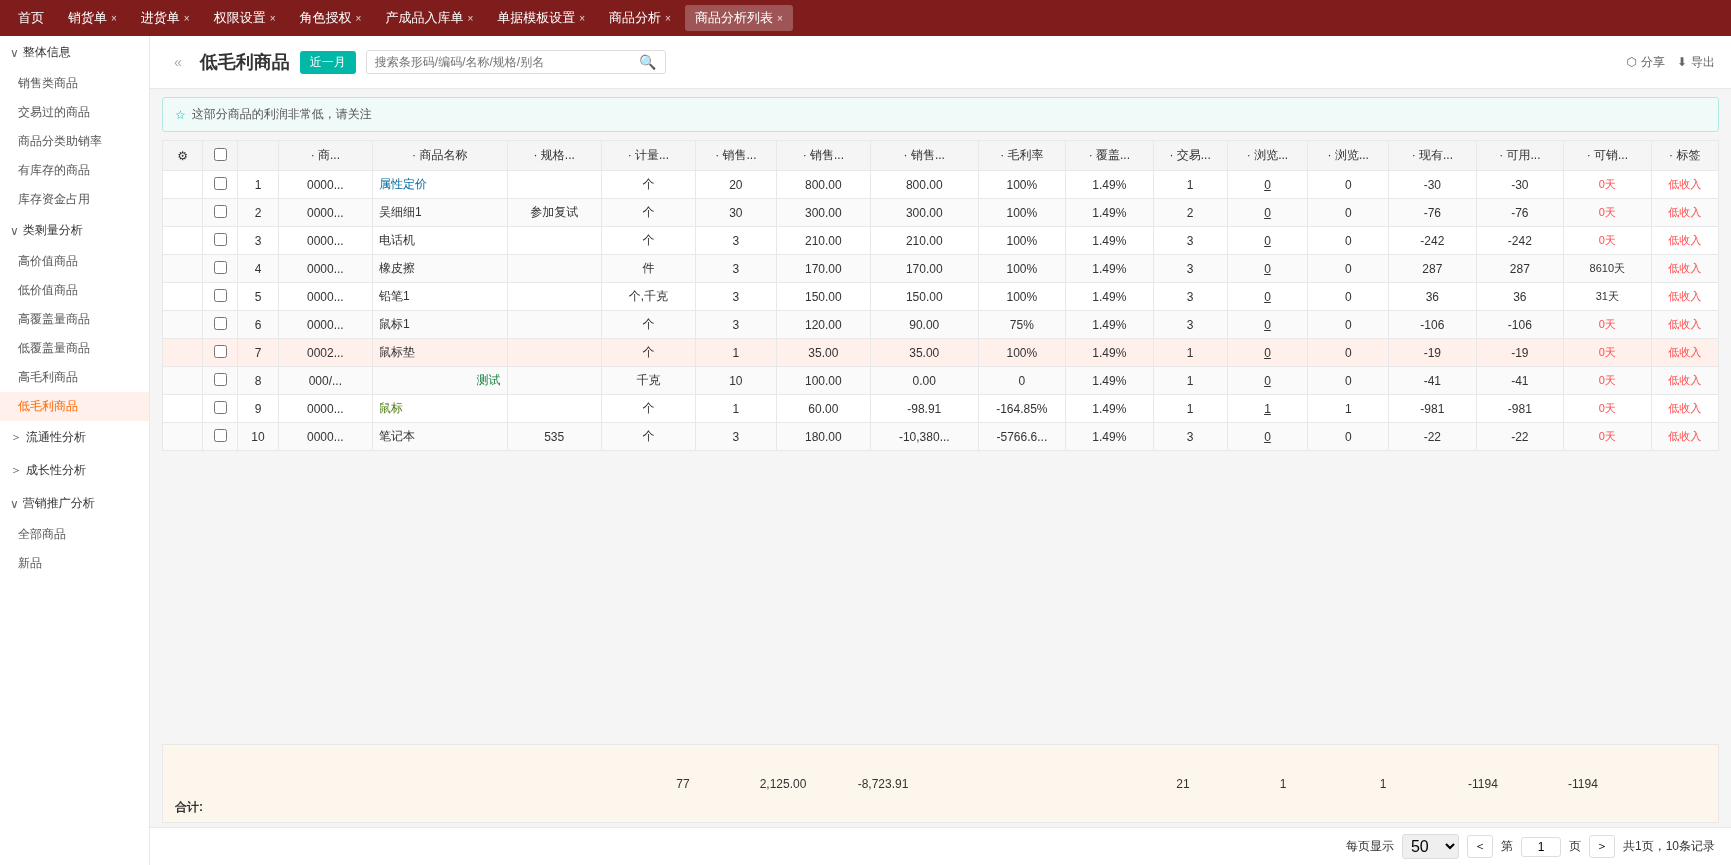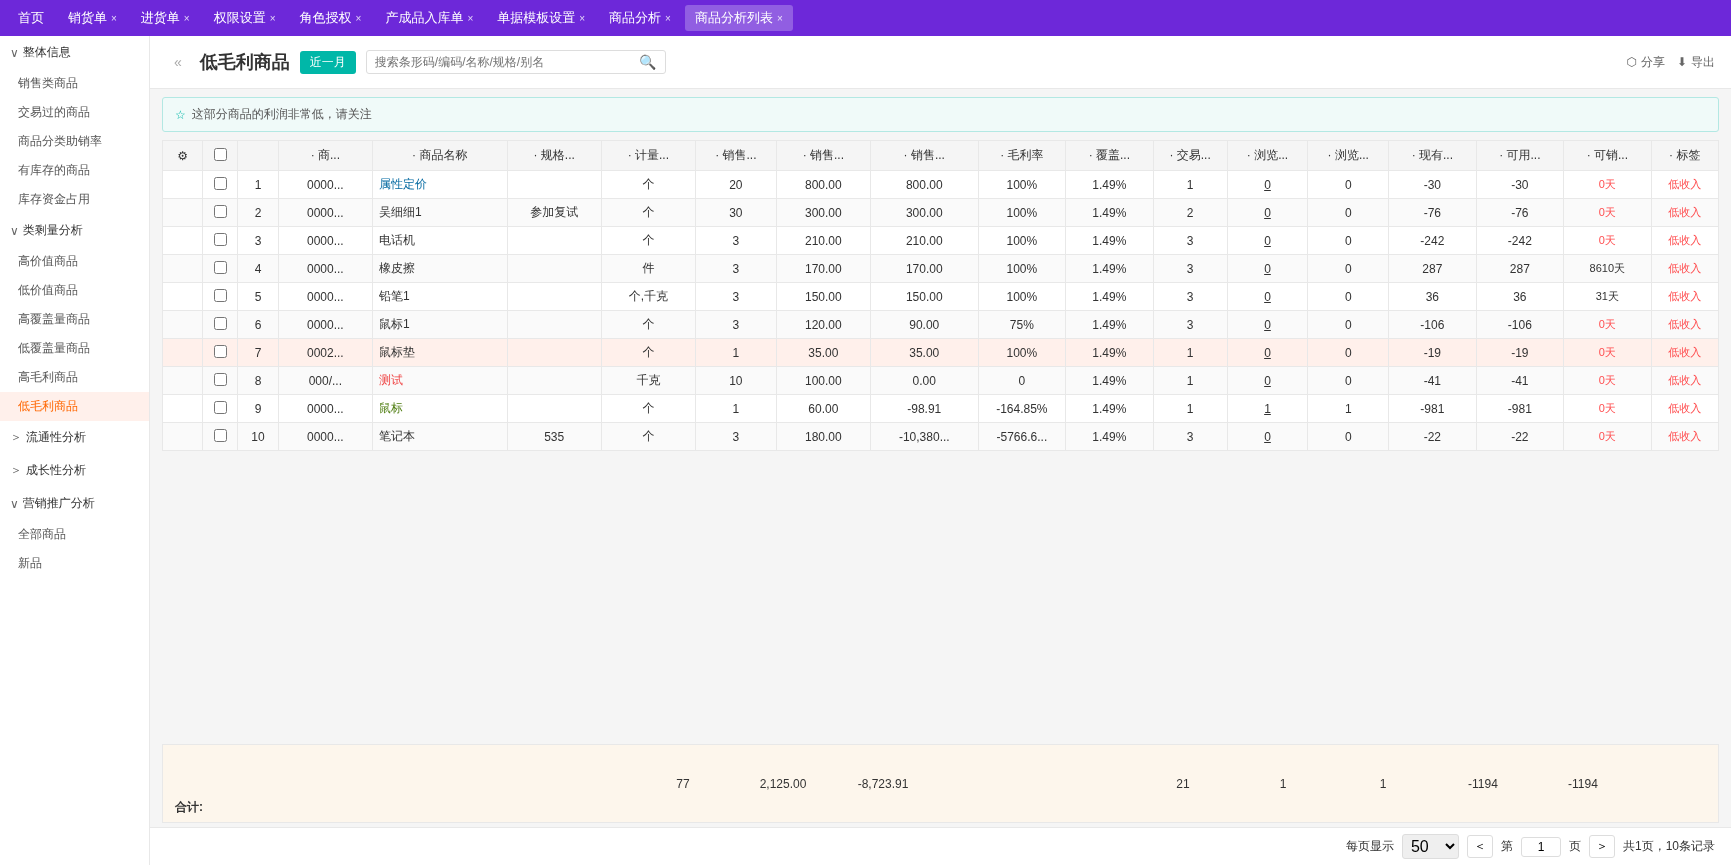--- a/index.html
+++ b/index.html
@@ -1,20 +1,20 @@
 <!DOCTYPE html>
 <html><head>
   <meta charset="utf-8">
   <style>
     * { box-sizing: border-box; margin: 0; padding: 0; }
     body { font-family: 'Microsoft YaHei', Arial, sans-serif; font-size: 12px; background: #f5f5f5; color: #333; }
 
     
     .top-nav {
-      background: #6d28d9;
+      background: #7f1d1d;
       display: flex;
       align-items: center;
       height: 36px;
       padding: 0 8px;
       gap: 4px;
     }
     .nav-item {
       color: #fff;
       padding: 4px 10px;
       cursor: pointer;
@@ -549,21 +549,21 @@
       <td>-19</td>
       <td>-19</td>
       <td class="tag-days-zero">0天</td>
       <td class="tag-low-income">低收入</td>
     </tr>
             <tr>
       <td></td>
       <td><input type="checkbox" style=""></td>
       <td>8</td>
       <td>000/...</td>
-      <td style="text-align:left; cursor:pointer; color:#ef4444;">测试</td>
+      <td style="text-align:right; cursor:pointer; color:#15803d;">测试</td>
       <td></td>
       <td>千克</td>
       <td>10</td>
       <td>100.00</td>
       <td>0.00</td>
       <td>0</td>
       <td>1.49%</td>
       <td>1</td>
       <td><span class="underline-link">0</span></td>
       <td>0</td>

